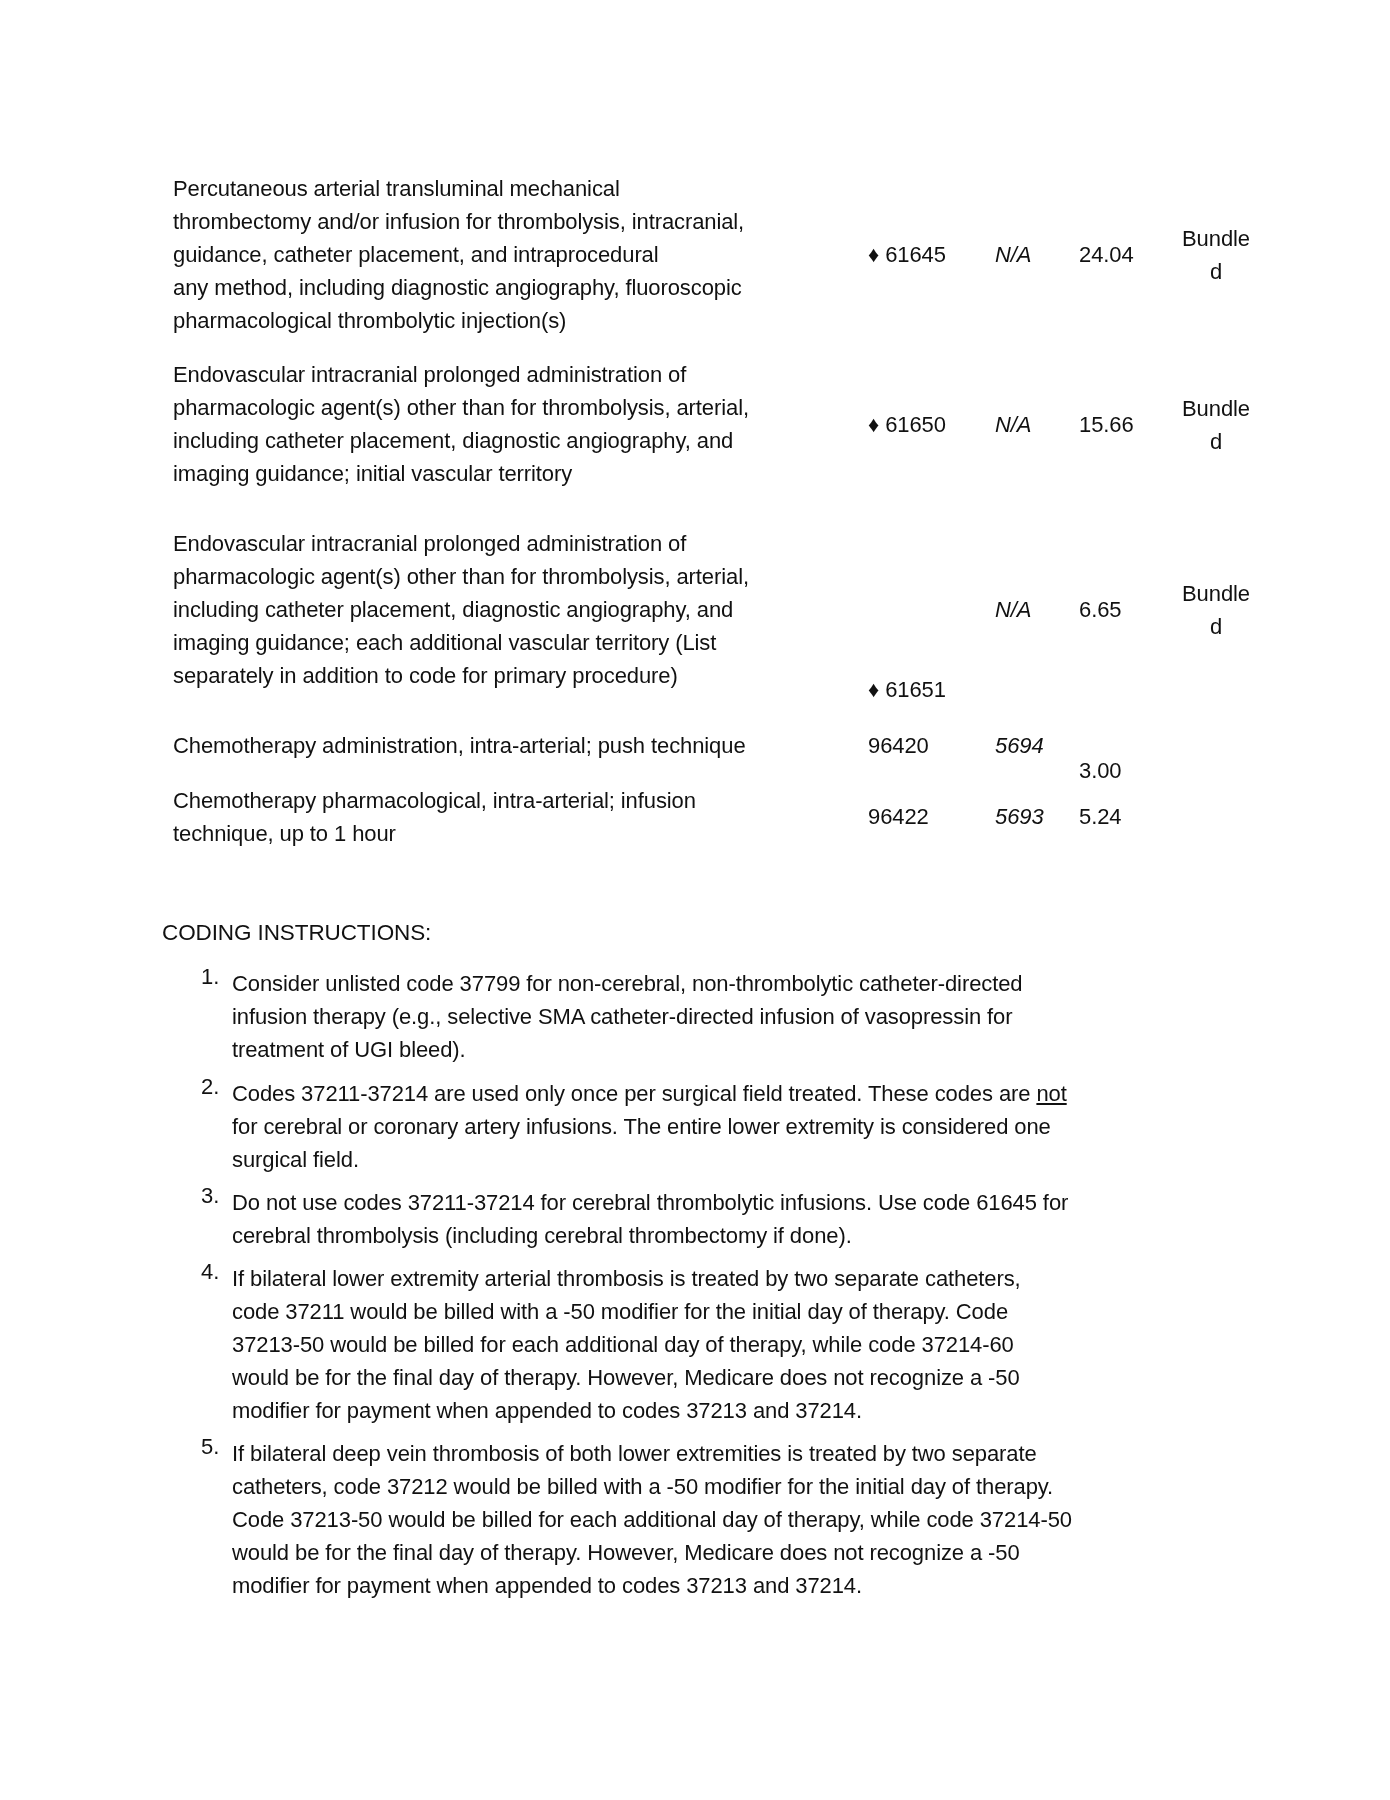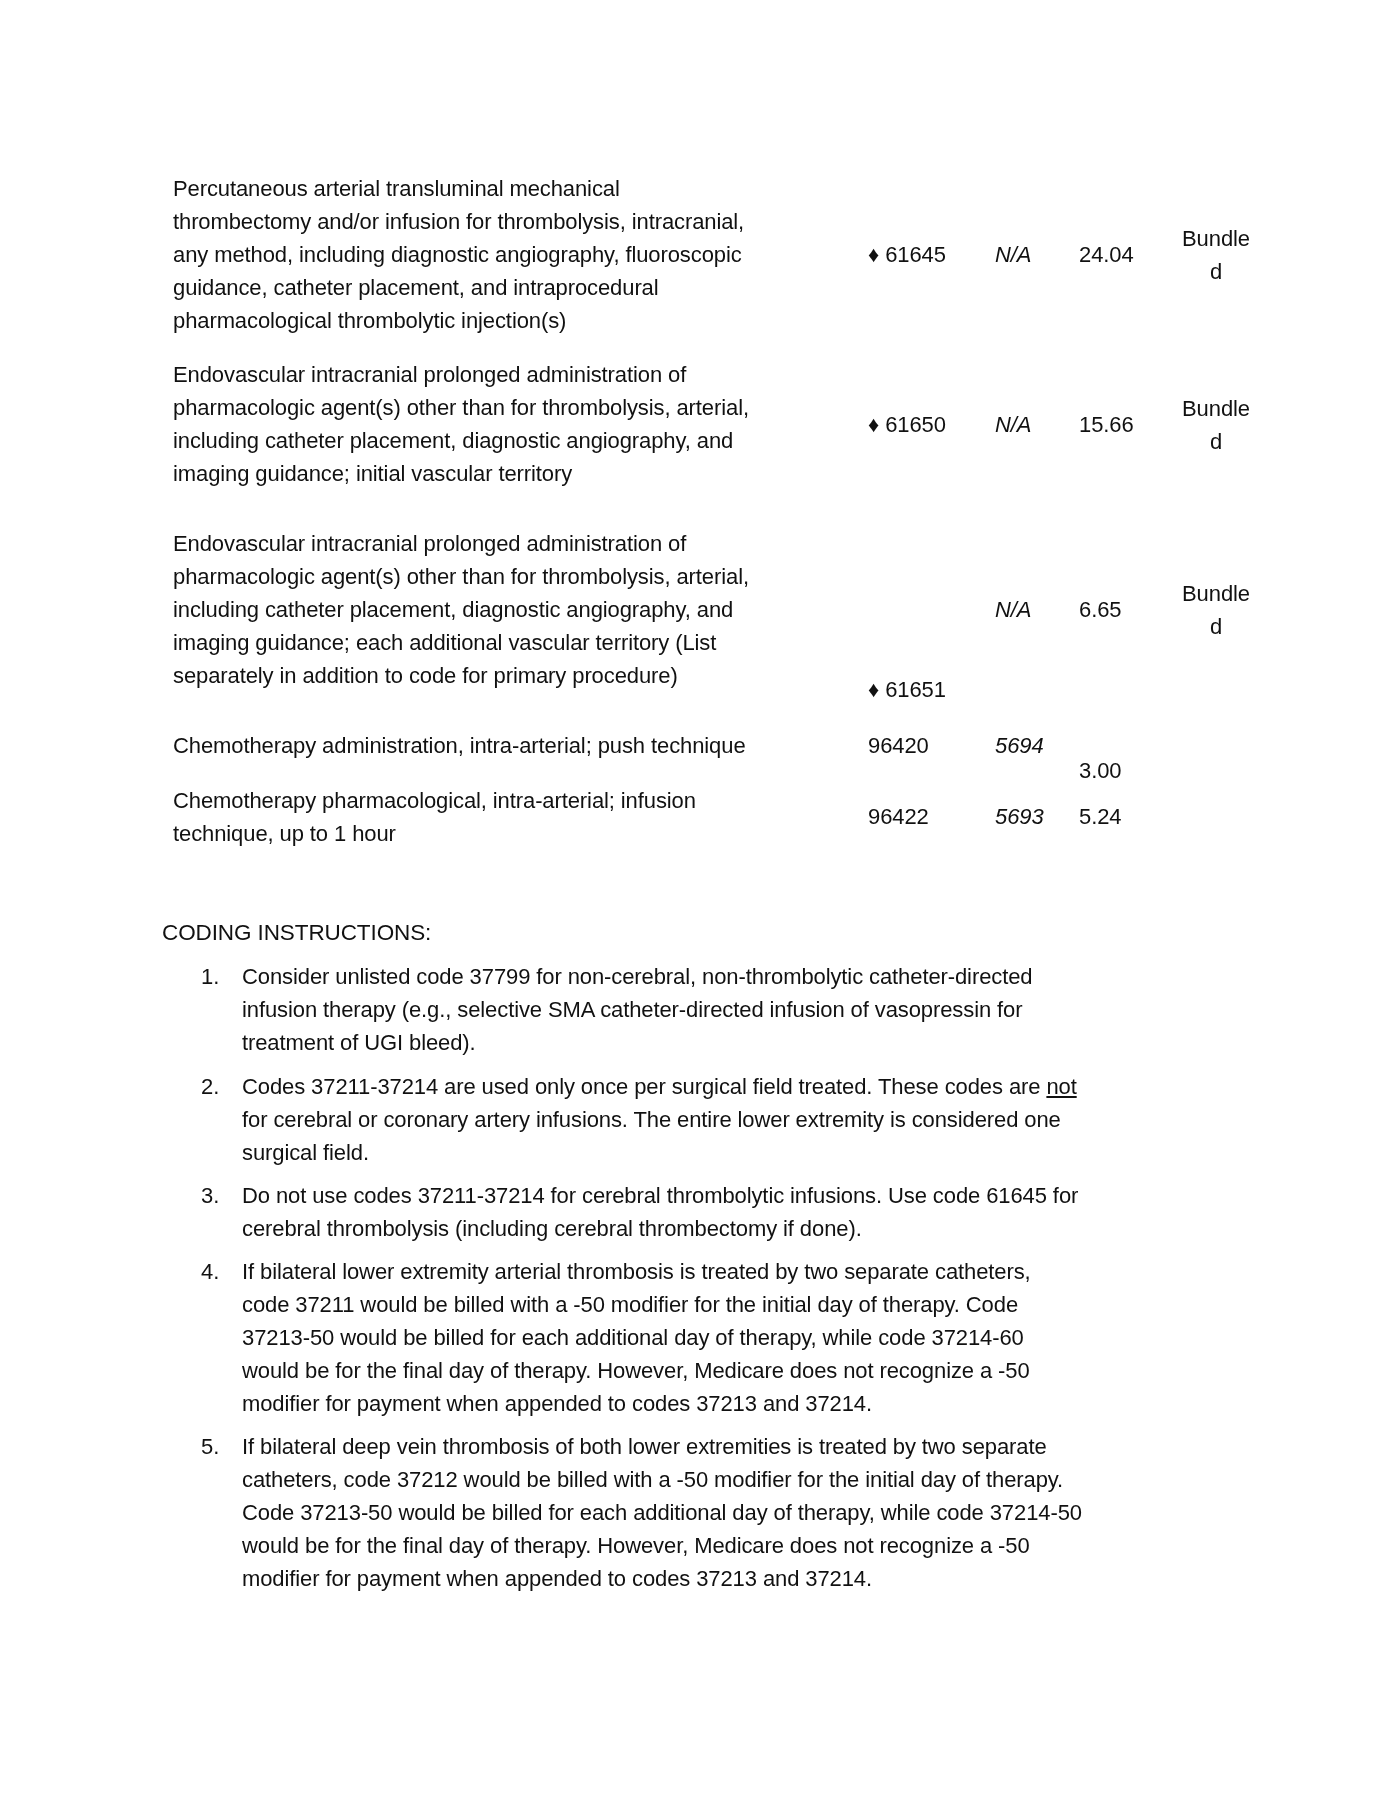--- a/index.html
+++ b/index.html
@@ -6,32 +6,32 @@
   body { width:1390px; height:1800px; position:relative; overflow:hidden;
          font-family:"Liberation Sans", sans-serif; color:#111; }
   .t { position:absolute; font-size:22px; line-height:33px; white-space:nowrap; letter-spacing:-0.1px; }
   .desc { left:173px; width:680px; white-space:normal; }
   .code { left:868px; }
   .apc  { left:995px;font-style:italic; }
   .rvu  { left:1079px; }
   .bund { left:1176px; width:80px; white-space:normal; word-break:break-all;text-align:center; }
   .heading { left:162px; font-weight:normal; font-size:22.5px; }
   .num { left:201px; }
-  .item { left:242px; width:980px; white-space:normal; }
+  .item { left:232px; width:980px; white-space:normal;margin-top:7px; }
   u { text-decoration:underline; }
 </style>
 </head>
 <body>
 
 <div>
   <div class="t desc" style="top:172px">
     <div>Percutaneous arterial transluminal mechanical</div>
     <div>thrombectomy and/or infusion for thrombolysis, intracranial,</div>
+    <div>guidance, catheter placement, and intraprocedural</div>
     <div>any method, including diagnostic angiography, fluoroscopic</div>
-    <div>guidance, catheter placement, and intraprocedural</div>
     <div>pharmacological thrombolytic injection(s)</div>
   </div>
   <div class="t code" style="top:238px">♦ 61645</div>
   <div class="t apc" style="top:238px">N/A</div>
   <div class="t rvu" style="top:238px">24.04</div>
   <div class="t bund" style="top:222px">
     <div>Bundle</div>
     <div>d</div>
   </div>
 </div>

